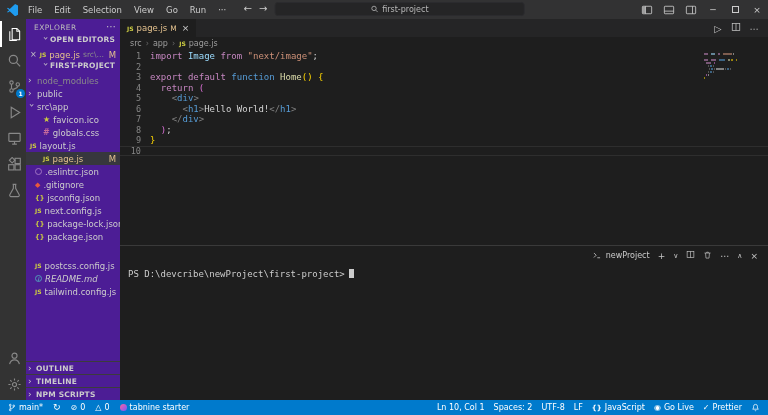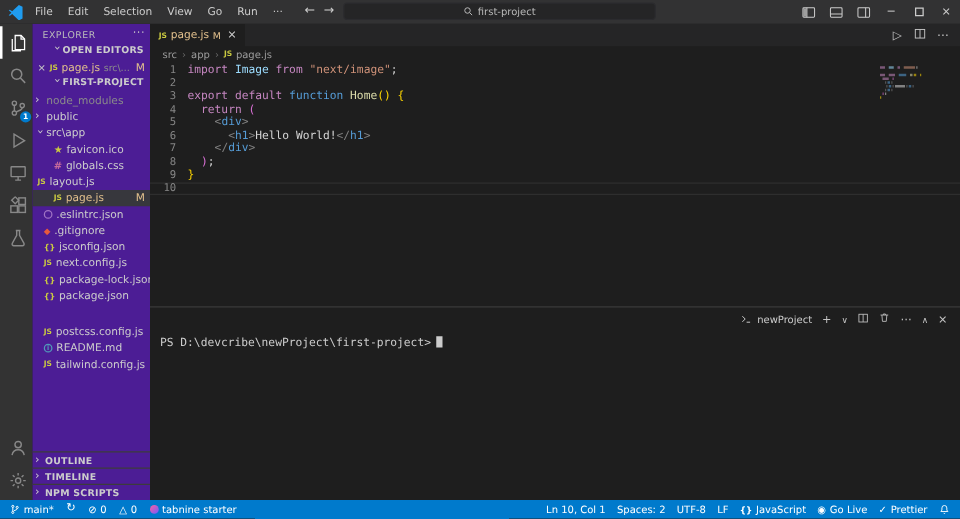--- a/index.html
+++ b/index.html
@@ -293,21 +293,21 @@
             <span class="tree-label">package-lock.json</span>
           </div>
           <div class="tree-row" style="padding-left: 9px;">
             <span class="ic ic-json">{}</span>
             <span class="tree-label">package.json</span>
           </div>
           <div class="tree-row" style="padding-left: 9px; margin-top: 16px;">
             <span class="ic ic-js">JS</span>
             <span class="tree-label">postcss.config.js</span>
           </div>
-          <div class="tree-row" style="padding-left: 9px;">
+          <div class="tree-row" style="padding-left: 9px; font-style: italic;">
             <span class="ic ic-info">i</span>
             <span class="tree-label">README.md</span>
           </div>
           <div class="tree-row" style="padding-left: 9px;">
             <span class="ic ic-js">JS</span>
             <span class="tree-label">tailwind.config.js</span>
           </div>
         </div>
       <div class="bottom-sections">
           <div class="sect">

